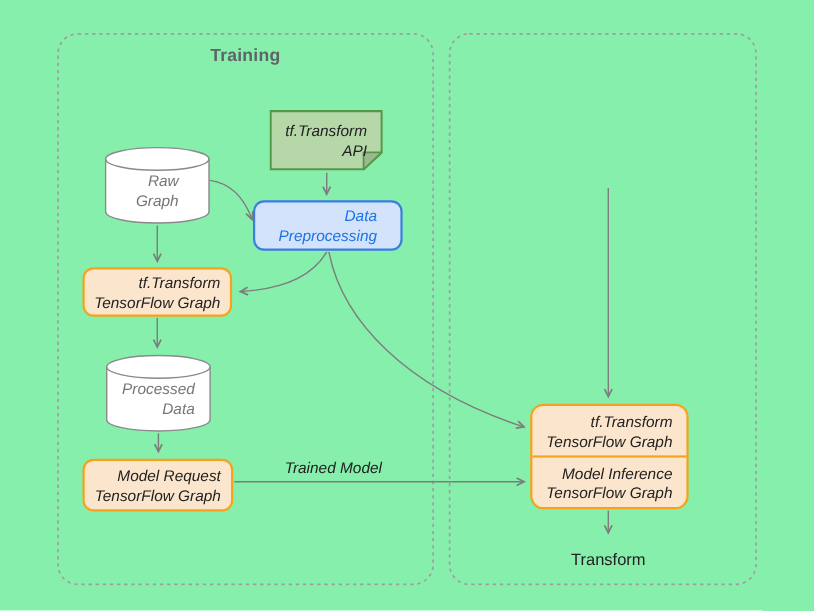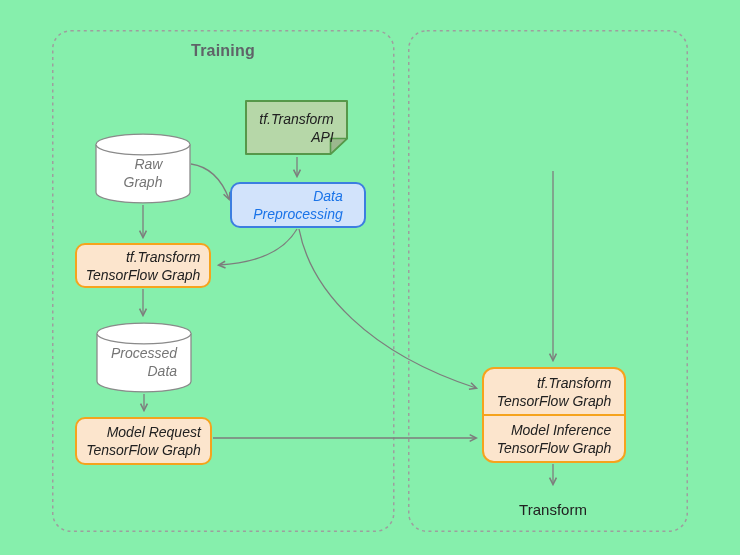--- a/index.html
+++ b/index.html
@@ -122,15 +122,16 @@
 TensorFlow Graph</div>
   </div>
 
   <div class="node stacked" style="left:482px; top:367px; width:144px; height:96px;">
     <div class="cell">tf.Transform
 TensorFlow Graph</div>
     <div class="cell">Model Inference
 TensorFlow Graph</div>
   </div>
 
+  <div class="free-label italic" style="left:233px; top:417px; width:140px;">Trained Model</div>
   <div class="free-label" style="left:473px; top:501px; width:160px;">Transform</div>
 
 </div>
 
 </body></html>

